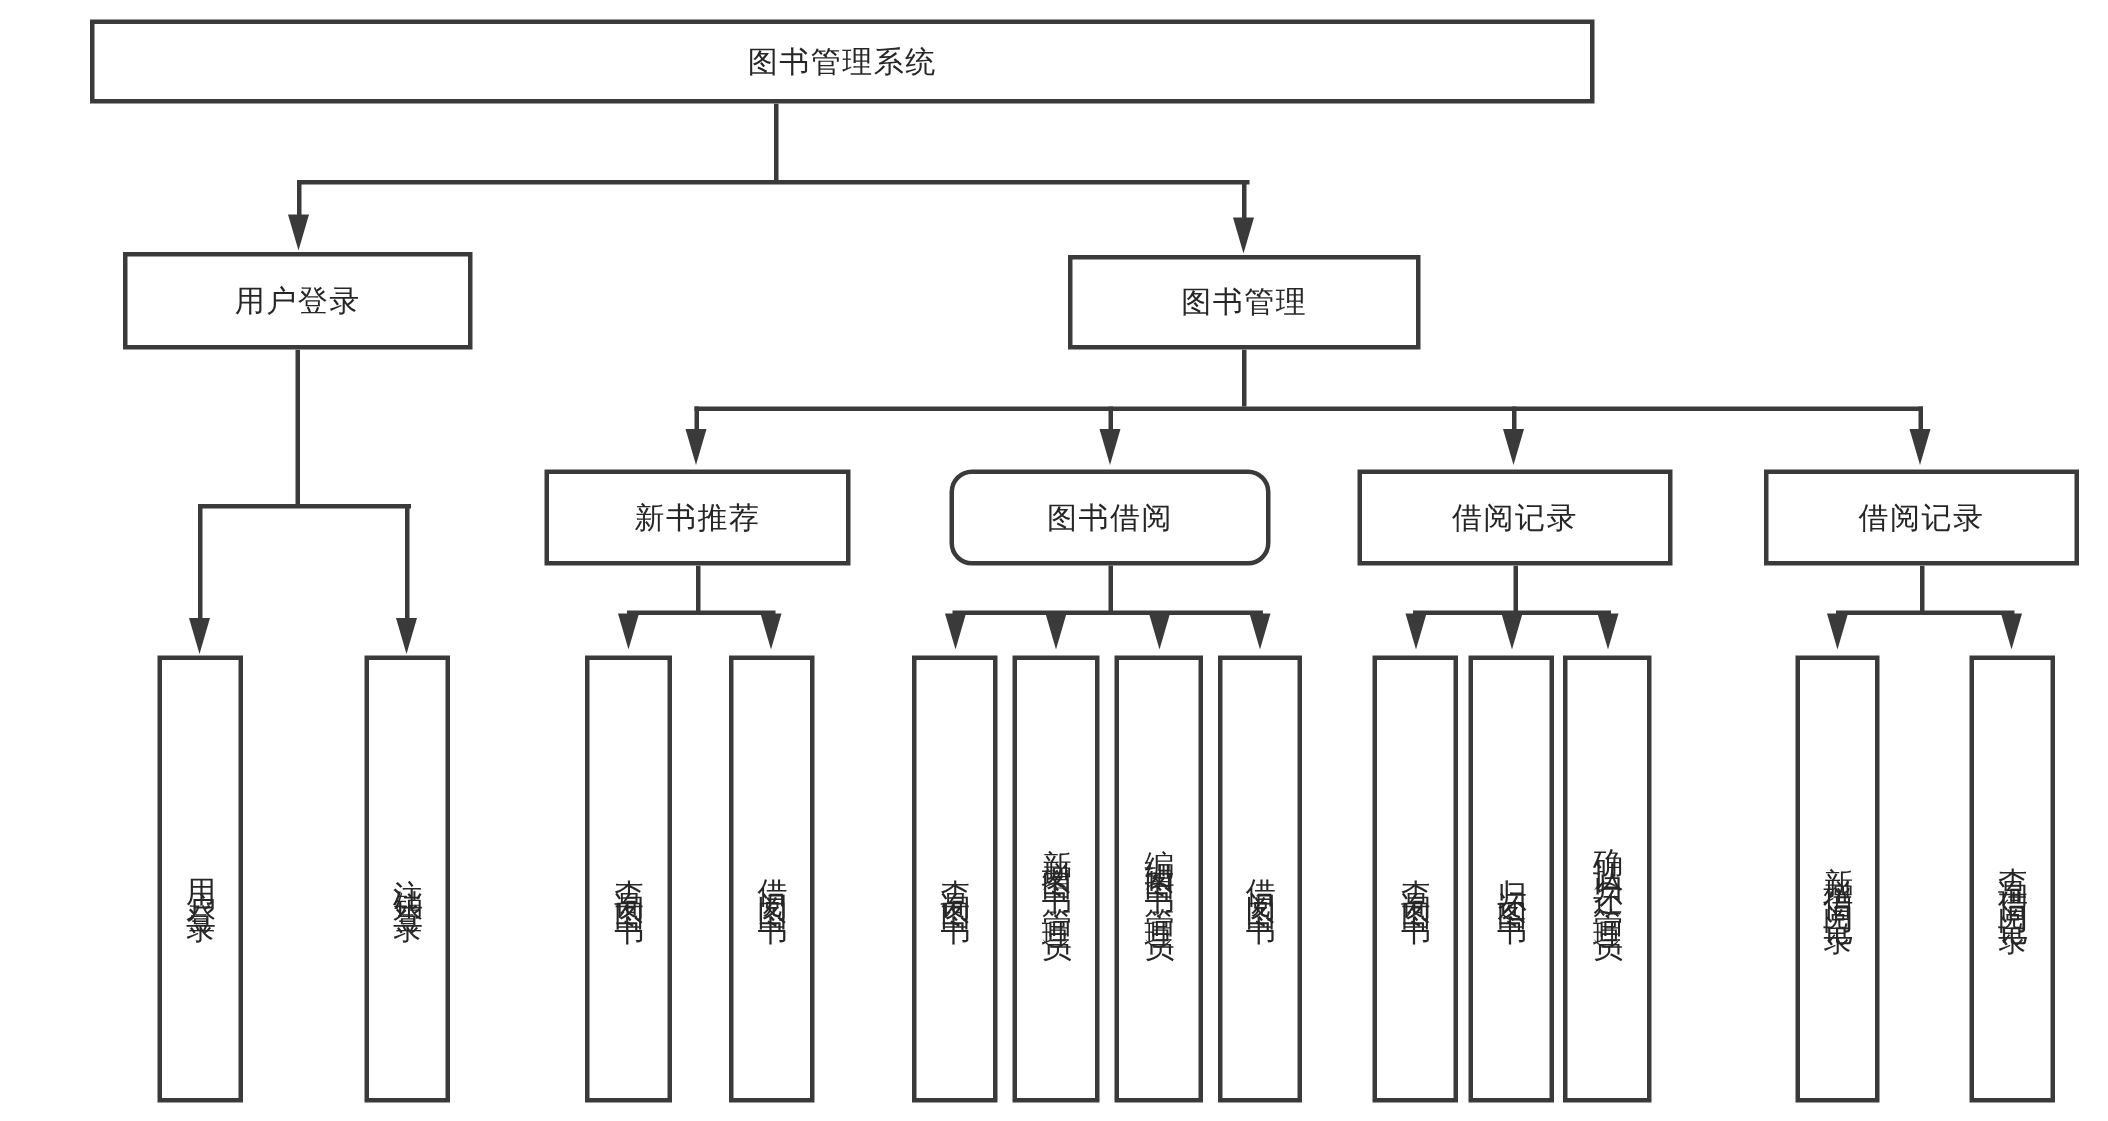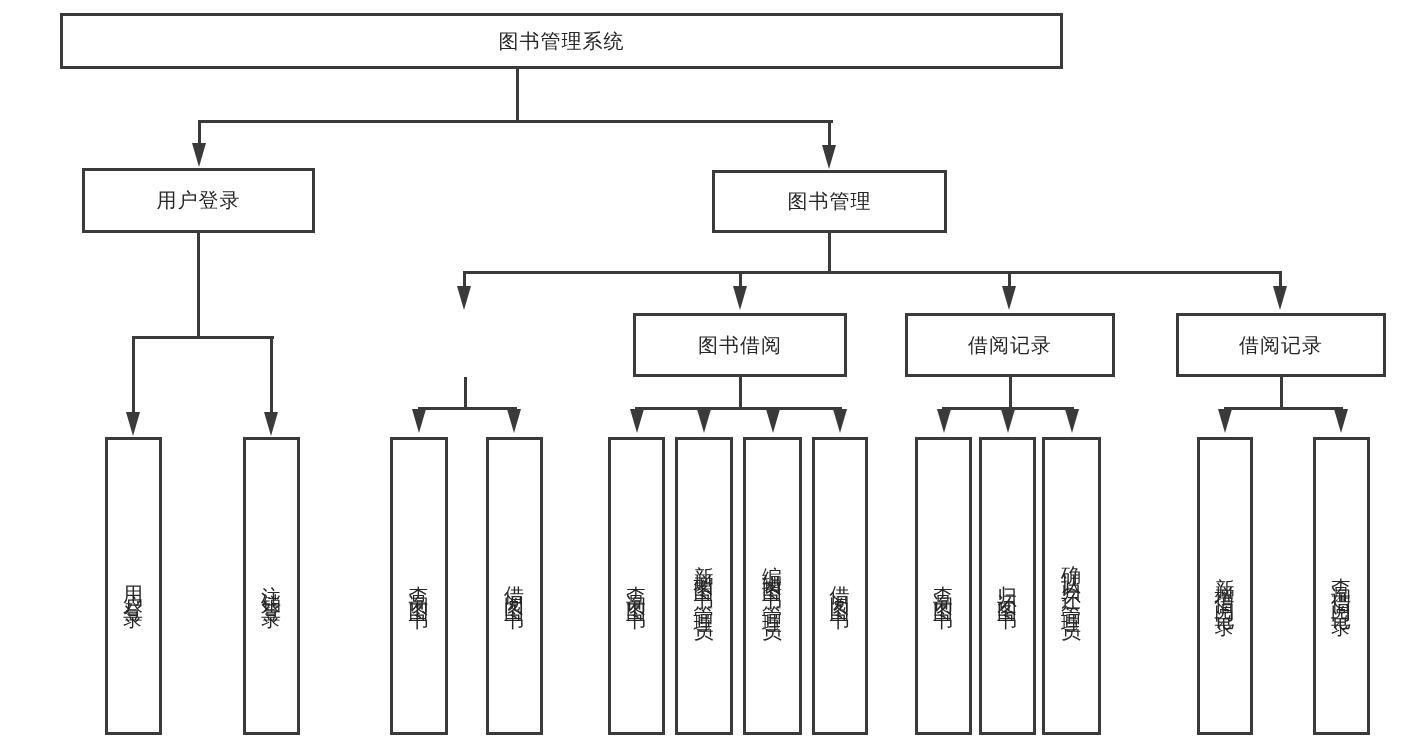--- a/index.html
+++ b/index.html
@@ -87,21 +87,22 @@
   <div class="hline" style="left:463px;top:271px;width:819px;height:3px;"></div>
   <div class="vline" style="left:463px;top:271px;width:3px;height:17px;"></div>
   <div class="arrow" style="left:457px;top:286px;"></div>
   <div class="vline" style="left:739px;top:271px;width:3px;height:17px;"></div>
   <div class="arrow" style="left:733px;top:286px;"></div>
   <div class="vline" style="left:1008px;top:271px;width:3px;height:17px;"></div>
   <div class="arrow" style="left:1002px;top:286px;"></div>
   <div class="vline" style="left:1279px;top:271px;width:3px;height:17px;"></div>
   <div class="arrow" style="left:1273px;top:286px;"></div>
 
-  <div class="node" style="left:633px;top:313px;width:214px;height:64px;">图书借阅</div>
+  <div class="node" style="left:363px;top:313px;width:204px;height:64px;">新书推荐</div>
+  <div class="node" style="left:633px;top:313px;width:214px;height:64px;border-radius:15px;">图书借阅</div>
   <div class="node" style="left:905px;top:313px;width:210px;height:64px;">借阅记录</div>
   <div class="node" style="left:1176px;top:313px;width:210px;height:64px;">借阅记录</div>
 
   <div class="vline" style="left:464px;top:377px;width:3px;height:31px;"></div>
   <div class="hline" style="left:418px;top:407px;width:99px;height:3px;"></div>
   <div class="arrow" style="left:412px;top:409px;"></div>
   <div class="arrow" style="left:507px;top:409px;"></div>
 
   <div class="vline" style="left:739px;top:377px;width:3px;height:31px;"></div>
   <div class="hline" style="left:635px;top:407px;width:207px;height:3px;"></div>

